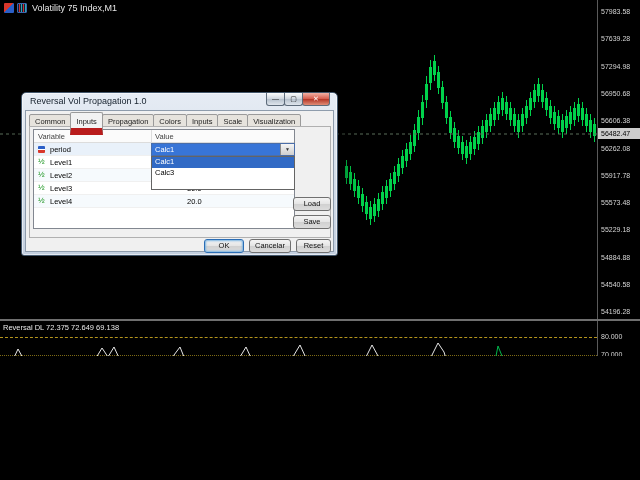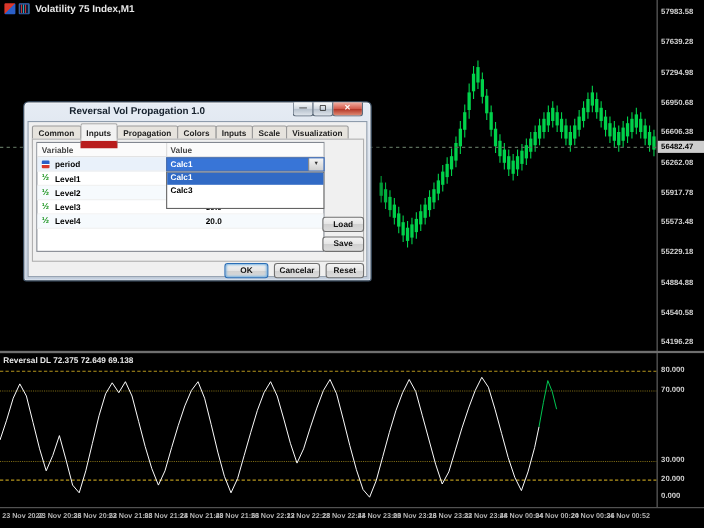--- a/index.html
+++ b/index.html
@@ -1,17 +1,17 @@
 <!DOCTYPE html>
 <html><head>
 <meta charset="utf-8">
 <style>
   html,body{margin:0;padding:0;background:#000;}
-  #root{position:relative;width:640px;height:480px;background:#737373;overflow:hidden;
-        font-family:"Liberation Sans", sans-serif;font-weight:bold; -webkit-font-smoothing:none;}
+  #root{position:relative;width:640px;height:356px;background:#737373;overflow:hidden;
+        font-family:"Liberation Sans", sans-serif; -webkit-font-smoothing:none;}
   
   .titlebar{position:absolute;left:0;top:0;width:597px;height:16px;z-index:2;}
   .app-icon1{position:absolute;left:4px;top:3px;width:10px;height:10px;
     background:linear-gradient(135deg,#d8372b 50%,#2b5fc7 50%);border-radius:1px;}
   .app-icon2{position:absolute;left:17px;top:3px;width:10px;height:10px;background:#0c1c3a;
     border:1px solid #3a66b0;box-sizing:border-box;border-radius:1px;
     background-image:repeating-linear-gradient(90deg,transparent 0 1px,#c33 1px 2px,transparent 2px 3px,#3aa 3px 4px);}
   .chart-title{position:absolute;left:32px;top:3px;font-size:9px;color:#e6e6e6;white-space:nowrap;}
   
   .main-chart{position:absolute;left:0;top:0;width:597px;height:319px;background:#000;}
@@ -28,21 +28,21 @@
   .price-tag{position:absolute;left:0px;top:128px;width:42px;height:11px;background:#cdcdcd;
     color:#000;font-size:7px;line-height:11px;padding-left:3px;box-sizing:border-box;z-index:2;}
   .time-axis{position:absolute;left:0;top:461px;width:640px;height:19px;background:#000;
     border-top:1px solid #5a5a5a;box-sizing:border-box;z-index:2;}
   .time-label{position:absolute;top:4px;font-size:6.5px;color:#b4b4b4;white-space:nowrap;}
   
   .dialog{position:absolute;left:21px;top:92px;width:315px;height:162px;z-index:10;
     background:linear-gradient(#e6ecf4,#c3cfdf);border:1px solid #43576c;
     border-radius:5px 5px 3px 3px;
     box-shadow:inset 0 0 0 1px rgba(255,255,255,.55), 4px 6px 18px rgba(0,0,0,.75);}
-  .dlg-title-text{position:absolute;left:8px;top:3px;font-size:9px;color:#15202c;white-space:nowrap;margin-left:33px;}
+  .dlg-title-text{position:absolute;left:8px;top:3px;font-size:9px;color:#15202c;white-space:nowrap;}
   .cap-btns{position:absolute;right:7px;top:0;display:flex;}
   .cap-btn{width:19px;height:13px;box-sizing:border-box;border:1px solid #5d6b7a;border-top:none;
     background:linear-gradient(#fdfdfd,#ccd4dd 50%,#b4bfcb 50%,#dfe5ec);
     border-radius:0 0 3px 3px;margin-left:-1px;color:#222;font-size:7px;line-height:12px;text-align:center;}
   .cap-close{width:28px;background:linear-gradient(#f2b0a4,#d4594a 50%,#b23223 50%,#e08d77);color:#fff;}
   .dlg-body{position:absolute;left:3px;top:17px;right:3px;bottom:3px;background:#f0f0f0;
     border:1px solid #8e9cac;}
   .tabs{position:absolute;left:3px;top:1px;display:flex;}
   .tab{font-size:7.5px;color:#222;padding:2px 5px 2px 5px;background:#e6e3dd;border:1px solid #9a9a9a;
     margin-right:-1px;margin-top:2px;border-radius:2px 2px 0 0;position:relative;}

